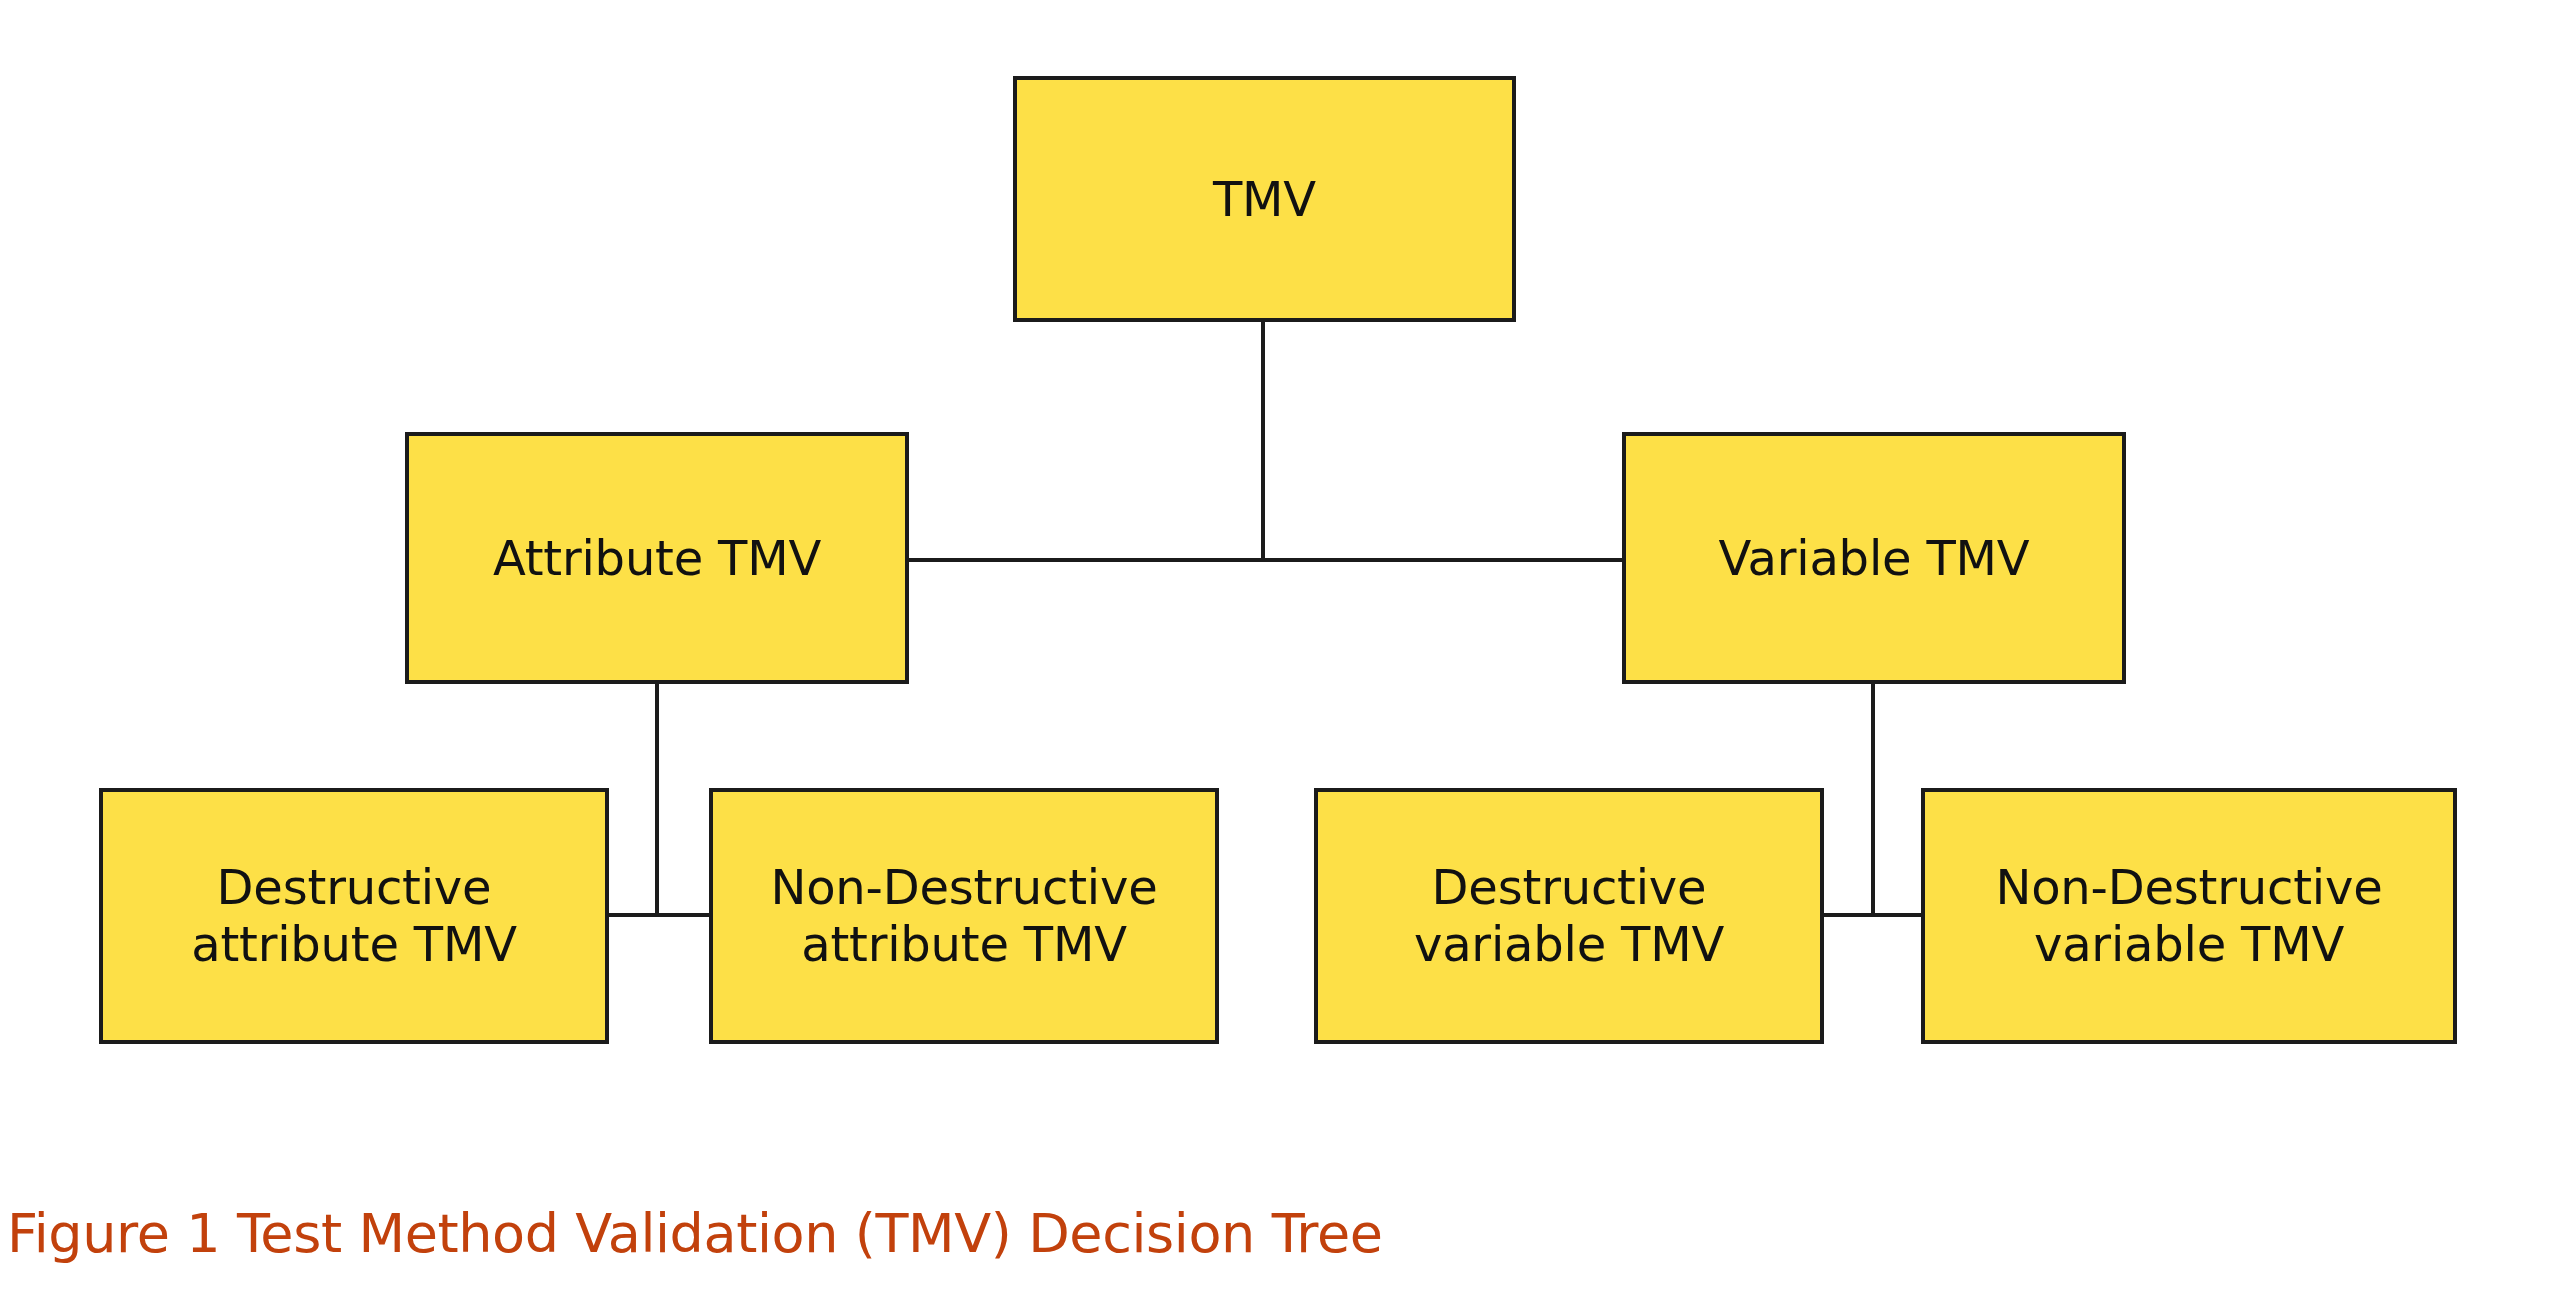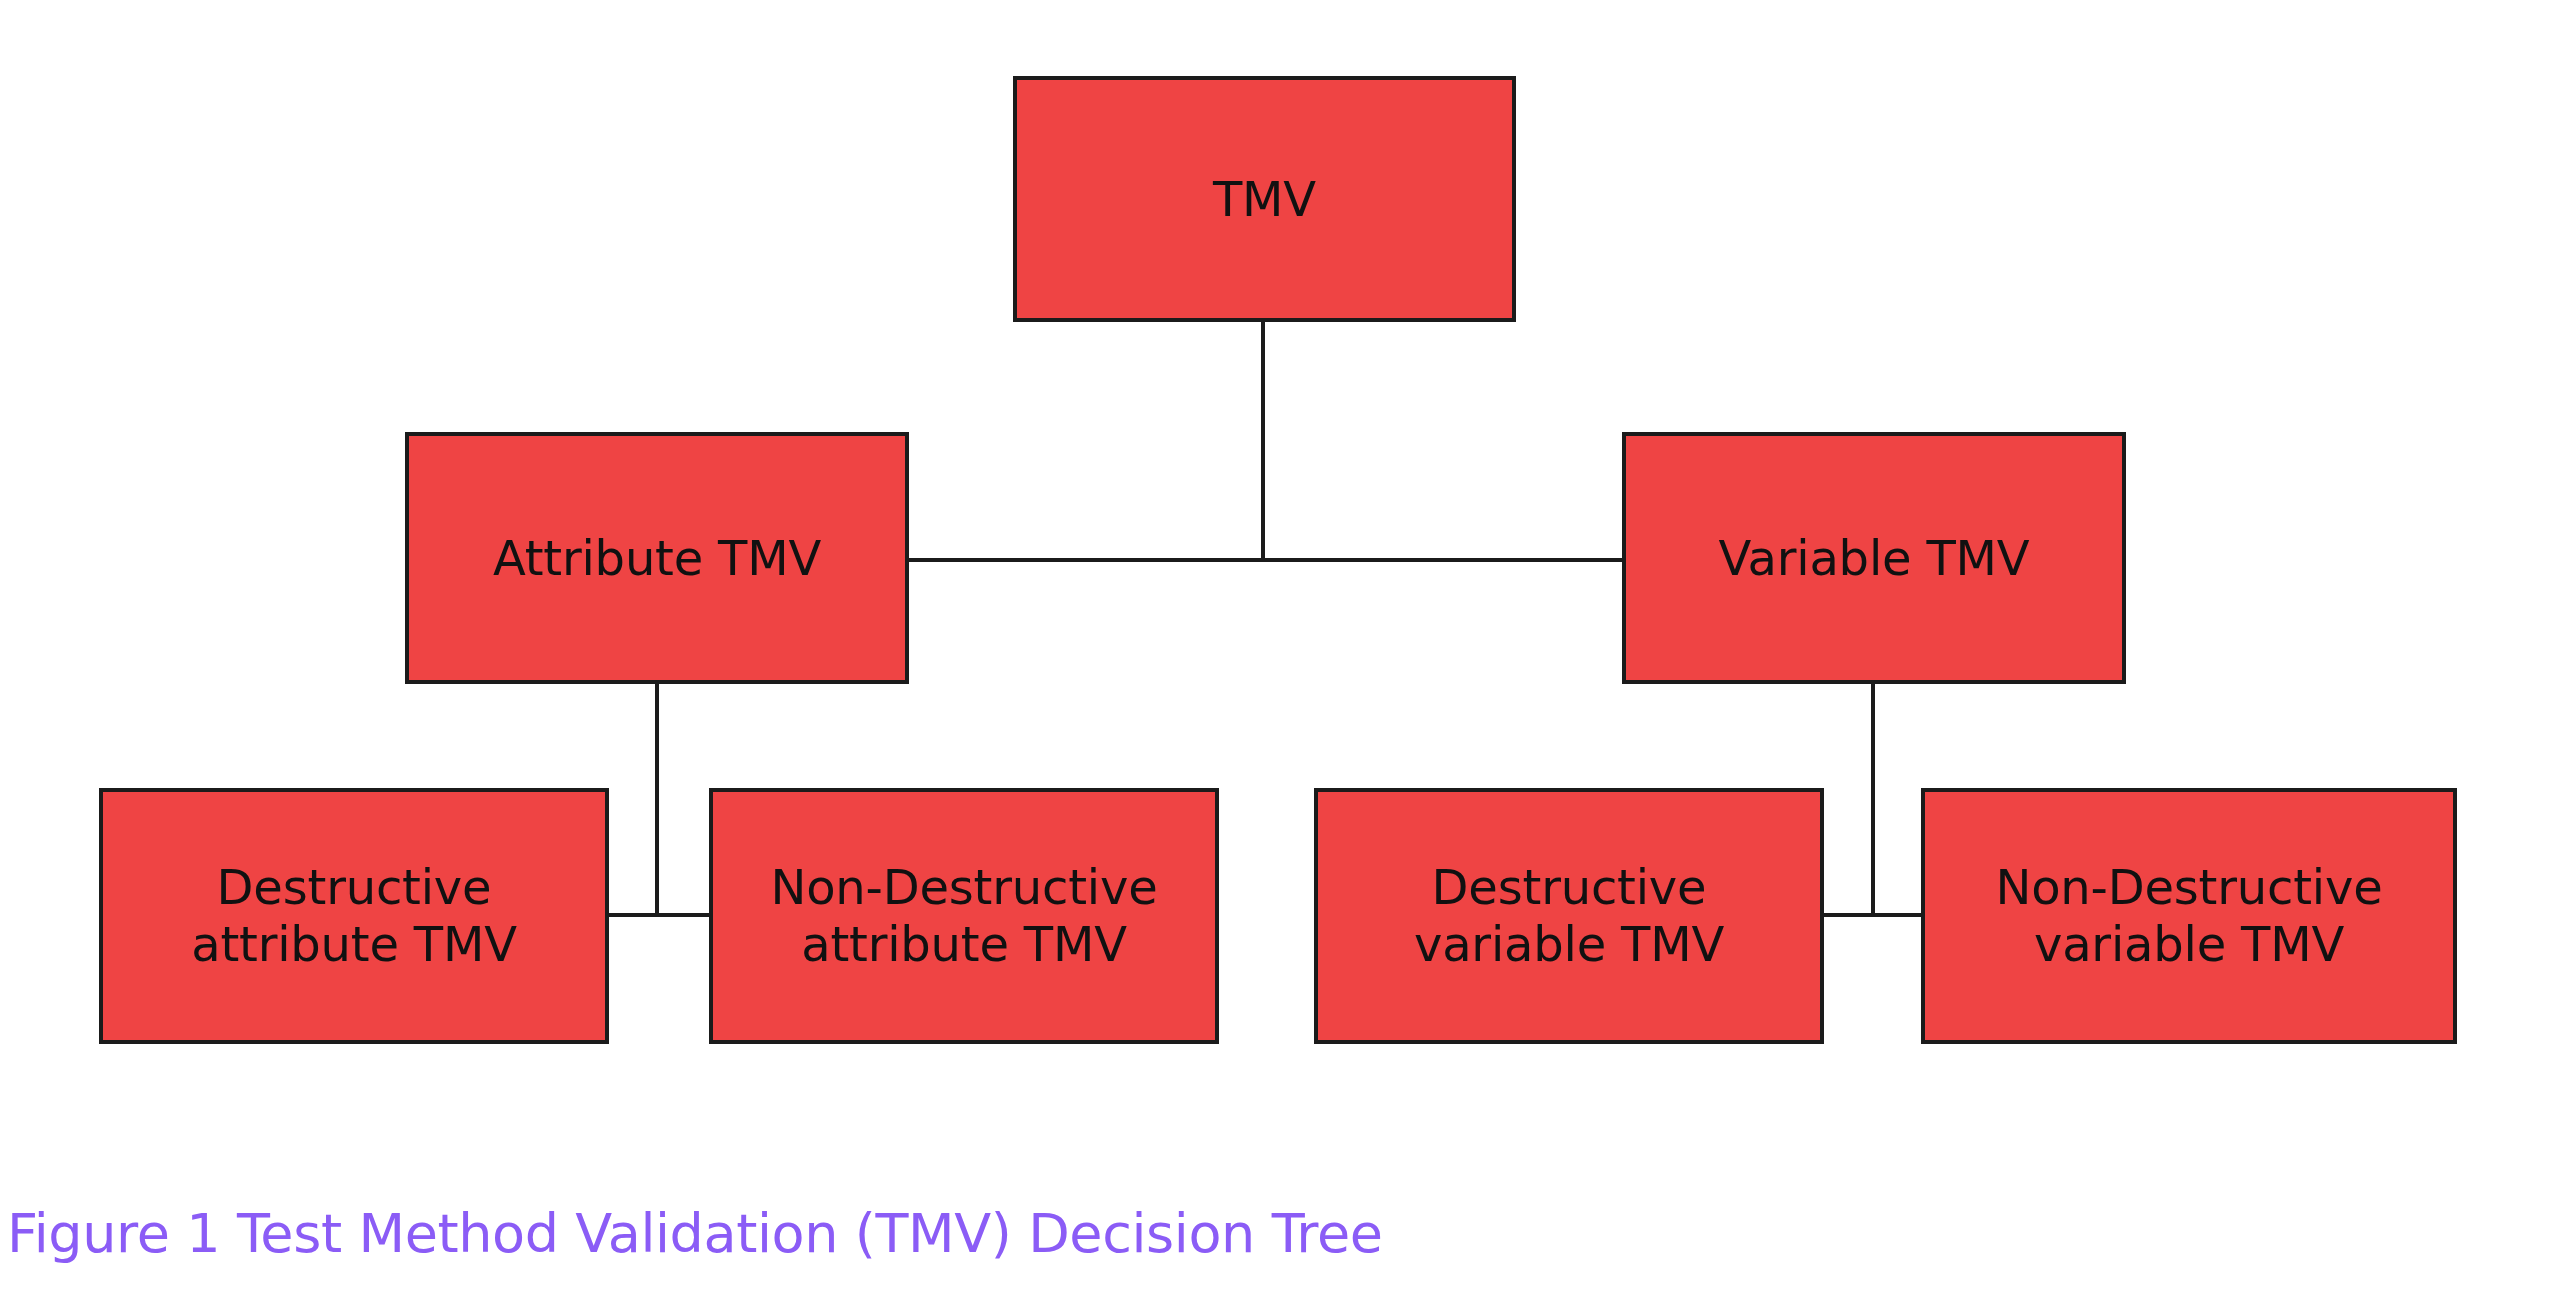--- a/index.html
+++ b/index.html
@@ -15,21 +15,21 @@
   }
   #canvas {
     position: relative;
     width: 2576px;
     height: 1292px;
     background: #ffffff;
   }
   .node {
     position: absolute;
     box-sizing: border-box;
-    background: #ef4444;
+    background: #fde047;
     border: 4.3px solid #1b1b1b;
     display: flex;
     align-items: center;
     justify-content: center;
     text-align: center;
     color: #111111;
     z-index: 2;
   }
   .node .label {
     display: block;
@@ -107,21 +107,21 @@
   #edge-attr-bar    { left: 606px;  top: 913px; width: 105px; }
   #edge-var-down    { left: 1871px; top: 683px;  height: 234px; }
   #edge-var-bar     { left: 1821px; top: 913px; width: 104px; }
 
   
   #caption {
     position: absolute;
     left: 7px;
     top: 1202px;
     font-size: 54px;
-    color: #8b5cf6;
+    color: #c2410c;
     letter-spacing: -0.4px;
     white-space: nowrap;
   }
 </style>
 </head>
 <body>
 
 <div id="canvas">
 
   <div class="edge v" id="edge-root-down"></div>

